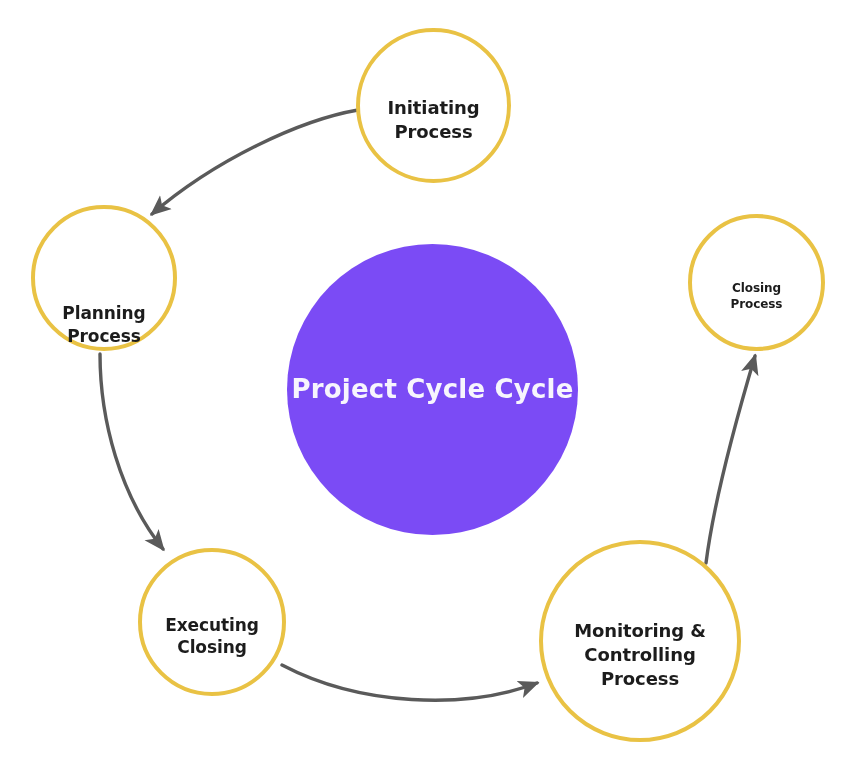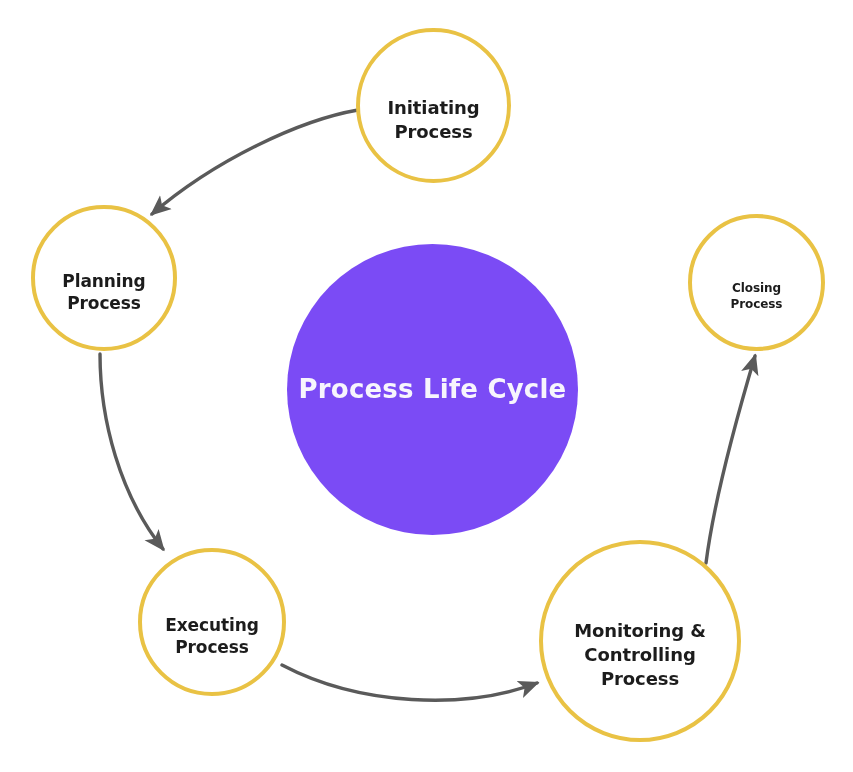--- a/index.html
+++ b/index.html
@@ -56,21 +56,21 @@
     font-weight: bold;
     color: #f7f5fd;
     font-size: 26px;
     letter-spacing: 0.2px;
     line-height: 1.2;
   }
   
   #node-initiating { left: 356px; top: 28px;  width: 155px; height: 155px; }
   #node-initiating .node-label { font-size: 18px; }
 
-  #node-planning   { left: 31px;  top: 205px; width: 146px; height: 146px; }
+  #node-planning   { left: 31px;  top: 205px; width: 146px; height: 146px; align-items: flex-end; }
   #node-planning .node-label { font-size: 17px; }
 
   #node-executing  { left: 138px; top: 548px; width: 148px; height: 148px; }
   #node-executing .node-label { font-size: 17px; }
 
   #node-monitoring { left: 539px; top: 540px; width: 202px; height: 202px; text-align: center; }
   #node-monitoring .node-label { font-size: 18px; }
 
   #node-closing    { left: 688px; top: 214px; width: 137px; height: 137px; }
   #node-closing .node-label { font-size: 12px; }
@@ -103,31 +103,31 @@
 Process</span>
   </div>
 
   <div class="node process" id="node-planning">
     <span class="node-label">Planning
 Process</span>
   </div>
 
   <div class="node process" id="node-executing">
     <span class="node-label">Executing
-Process</span>
+Closing</span>
   </div>
 
   <div class="node process" id="node-monitoring">
     <span class="node-label">Monitoring &amp;
 Controlling
 Process</span>
   </div>
 
   <div class="node process" id="node-closing">
     <span class="node-label">Closing
 Process</span>
   </div>
 
   <div class="node" id="node-center">
-    <span id="center-label">Process Life Cycle</span>
+    <span id="center-label">Project Cycle Cycle</span>
   </div>
 
 </div>
 
 </body></html>

